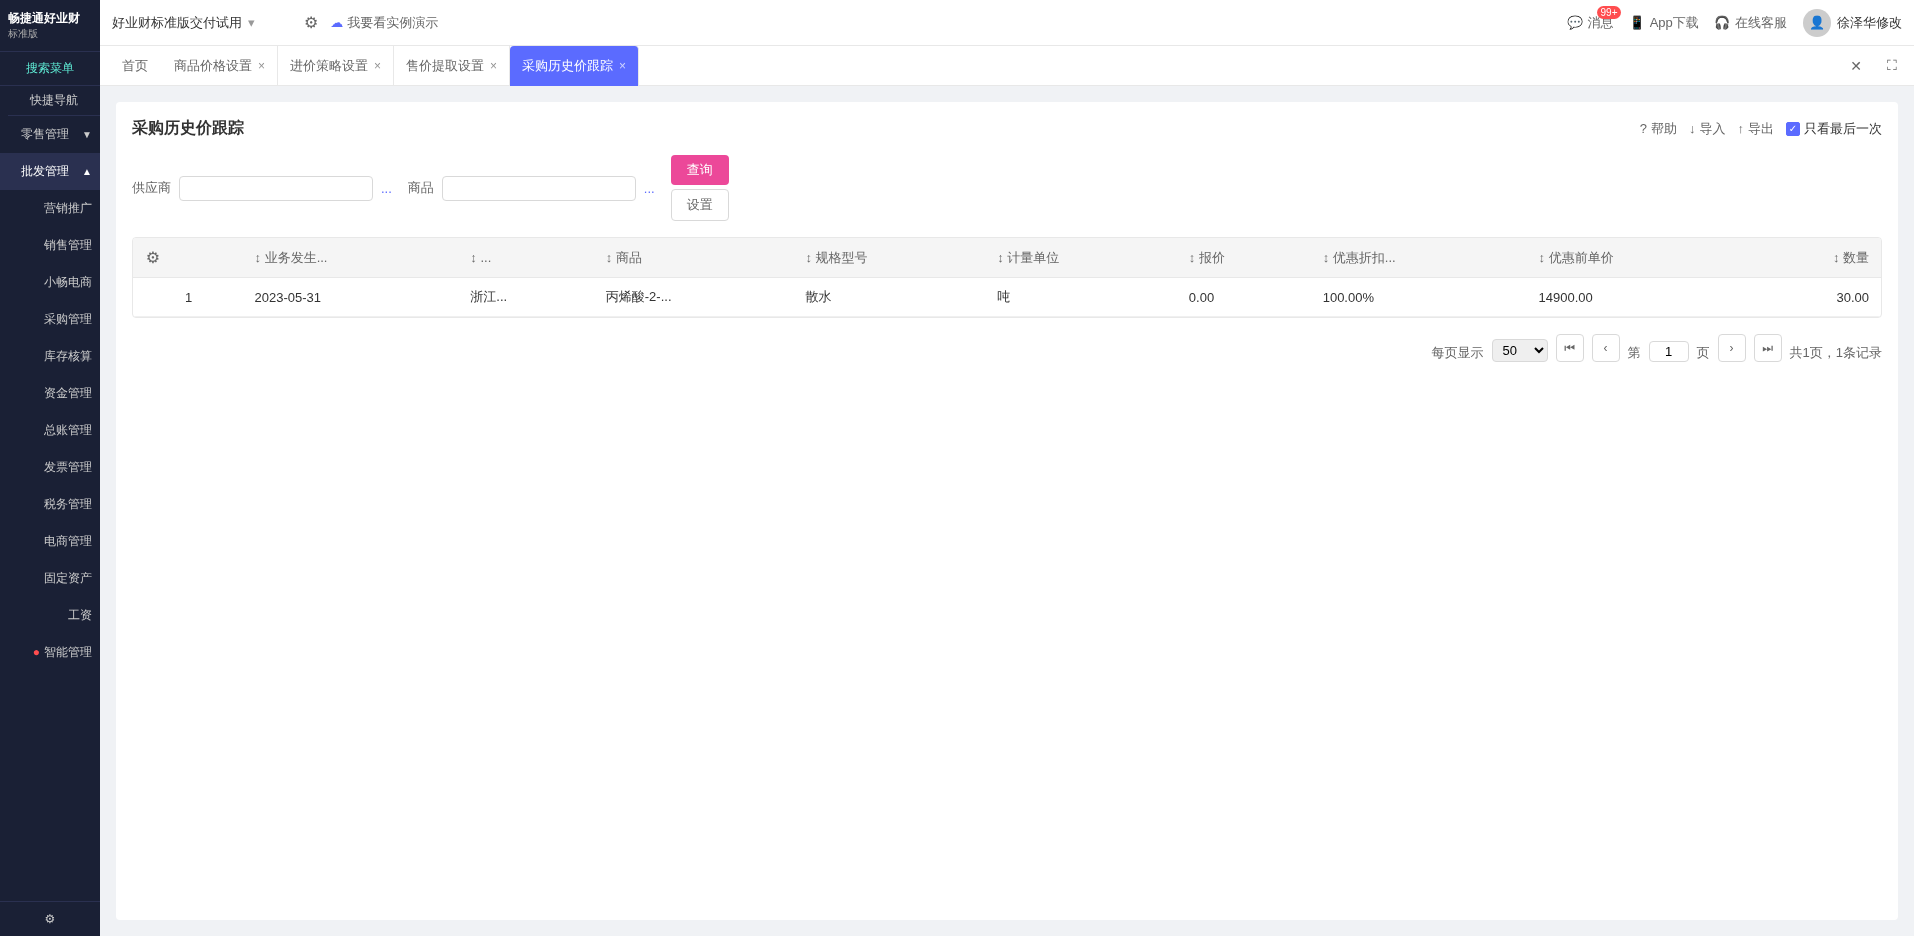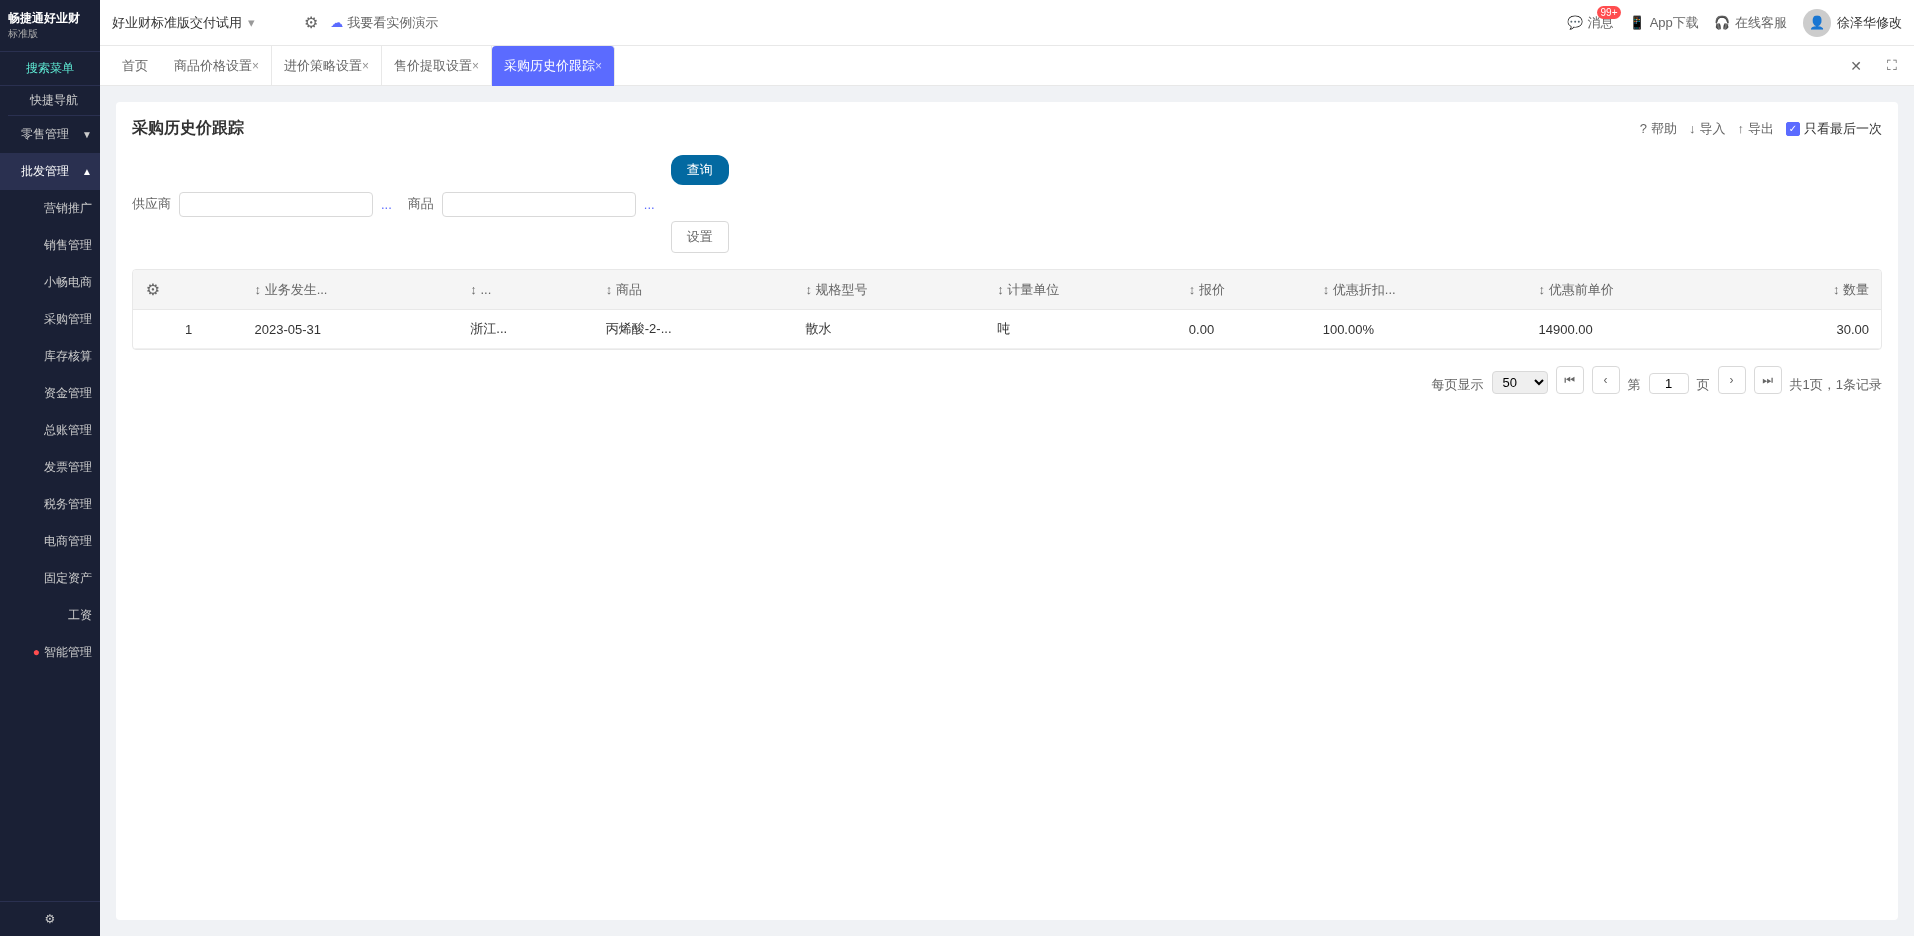--- a/index.html
+++ b/index.html
@@ -164,20 +164,21 @@
       align-items: center;
       border-bottom: 1px solid #e8e8e8;
       padding: 0 8px;
       gap: 0;
     }
     .tab {
       padding: 0 12px;
       height: 40px;
       display: flex;
       align-items: center;
+      gap: 6px;
       font-size: 13px;
       color: #666;
       cursor: pointer;
       border-right: 1px solid #e8e8e8;
       white-space: nowrap;
     }
     .tab.active {
       background: #5b6bff;
       color: #fff;
       border-radius: 4px 4px 0 0;
@@ -319,37 +320,36 @@
       color: #5b6bff;
       font-size: 13px;
       cursor: pointer;
     }
     .filter-actions {
       margin-left: auto;
       display: flex;
       gap: 8px;
     }
     .btn-primary {
-      background: #0369a1;
+      background: #ec4899;
       color: #fff;
       border: none;
-      border-radius: 12px;
+      border-radius: 4px;
       padding: 6px 16px;
       font-size: 13px;
       cursor: pointer;
     }
     .btn-default {
       background: #fff;
       color: #666;
       border: 1px solid #d9d9d9;
       border-radius: 4px;
       padding: 6px 13px;
       font-size: 13px;
       cursor: pointer;
-      margin-top: 32px;
     }
 
     
     .table-container {
       border: 1px solid #e8e8e8;
       border-radius: 4px;
       overflow: hidden;
     }
     table {
       width: 100%;

